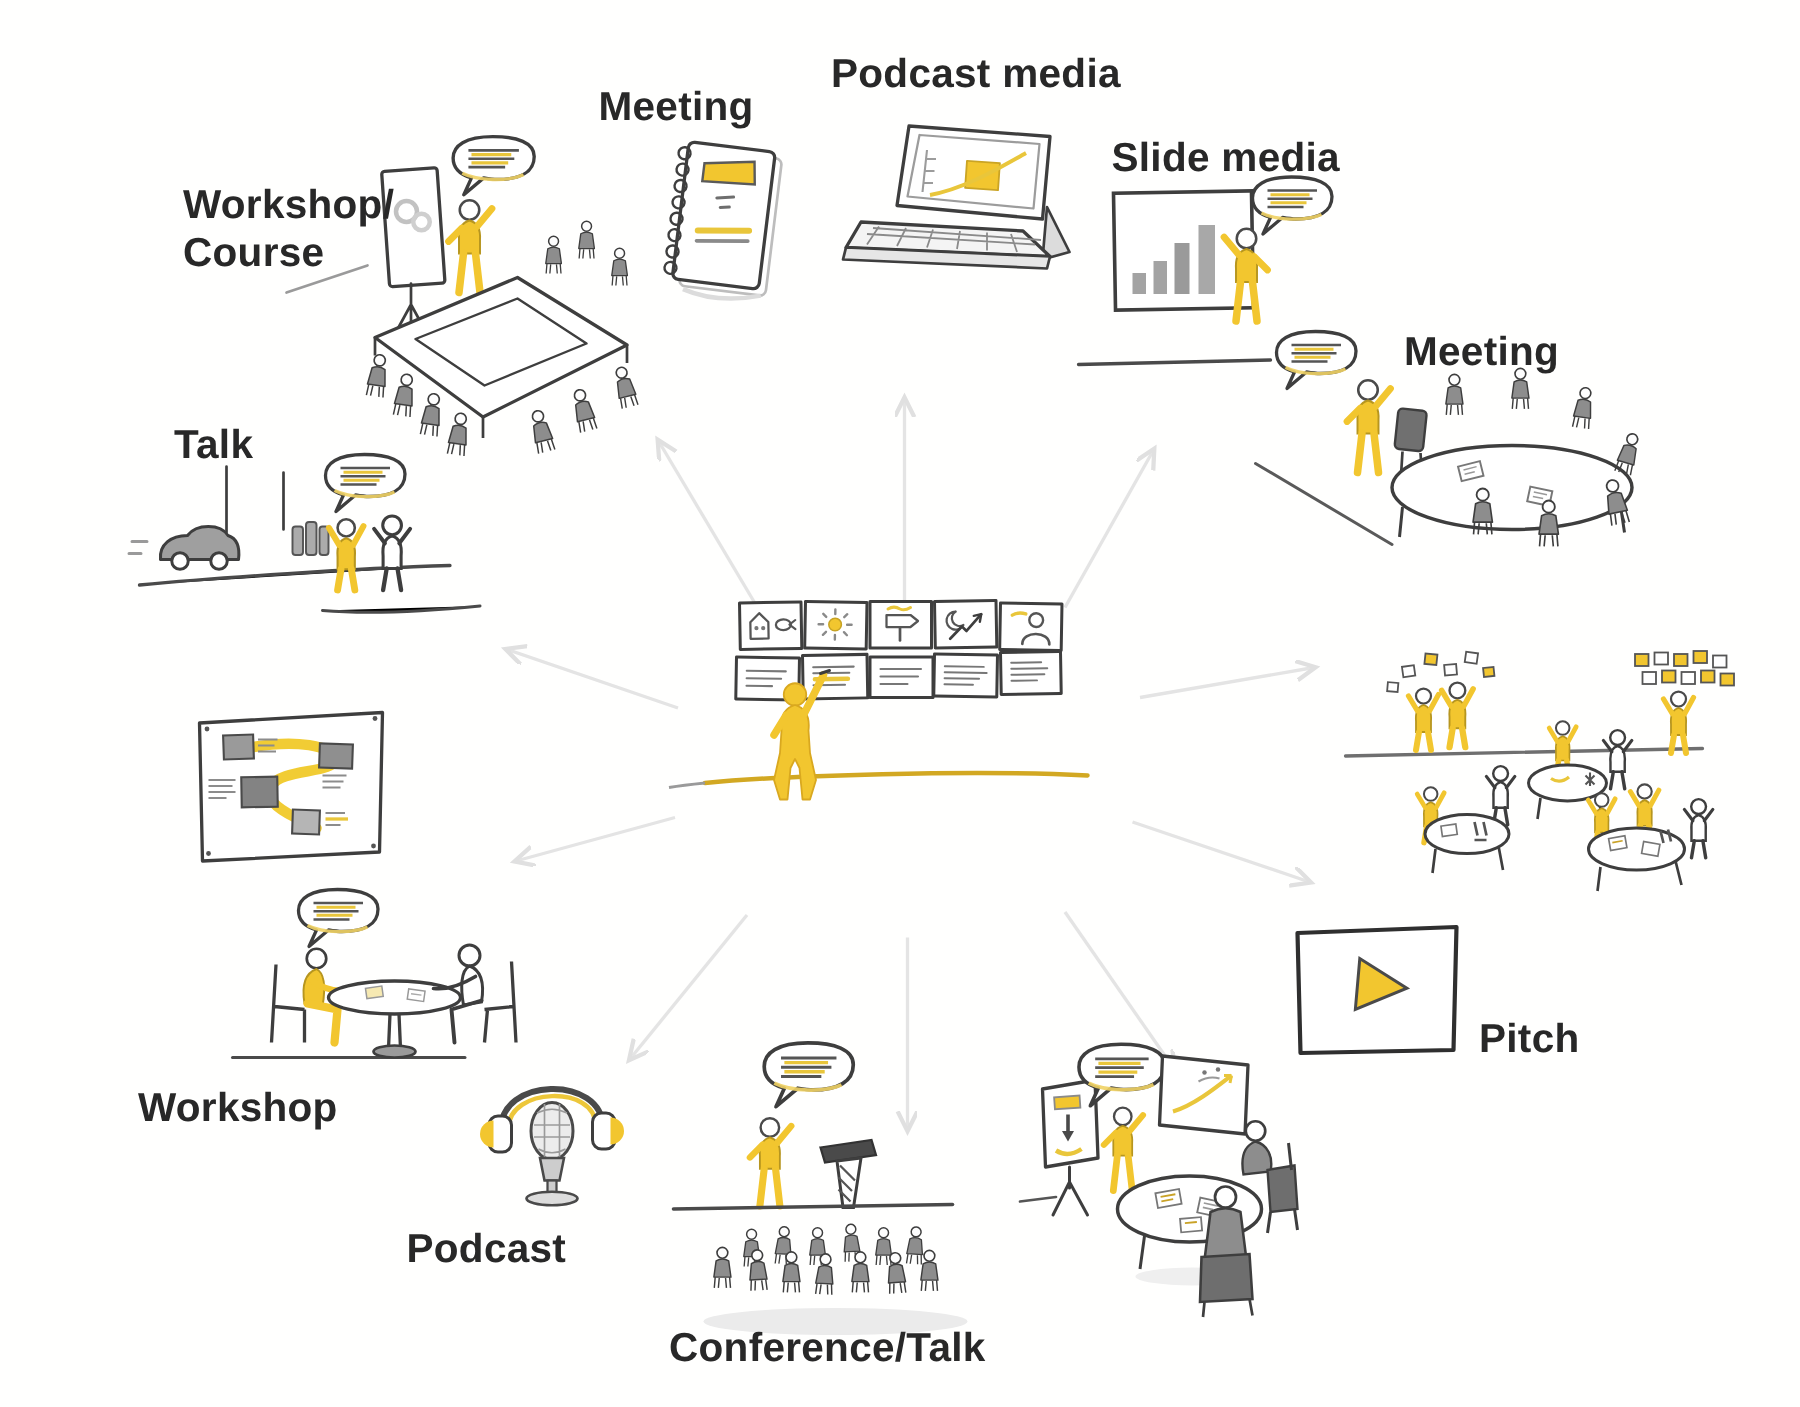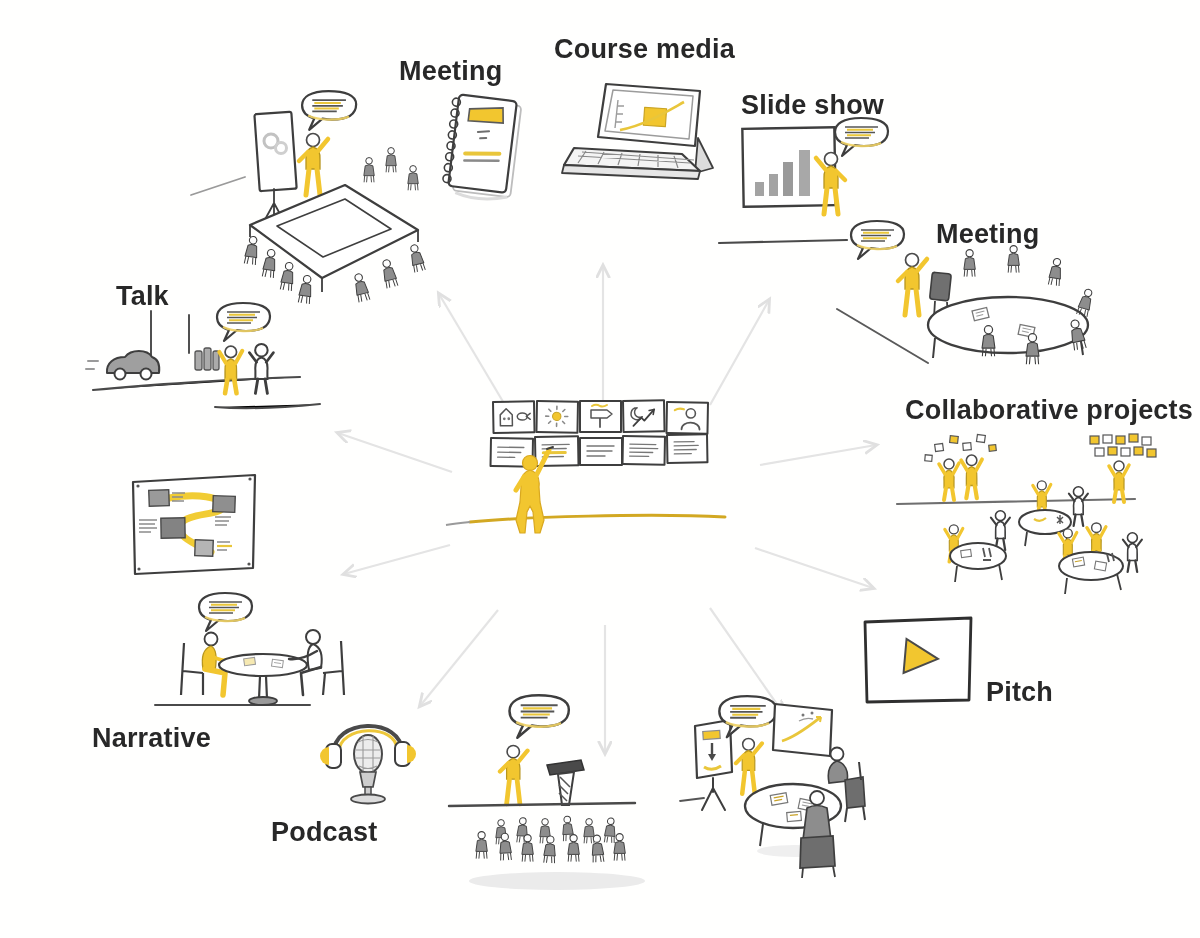--- a/index.html
+++ b/index.html
@@ -480,23 +480,25 @@
           <path d="M180,133 h7" stroke="#c9a227" stroke-width="1.1"></path>
         </g>
       <g transform="rotate(10 206 138)">
           <rect x="200" y="134" width="11" height="8" fill="#fff" stroke="#777" stroke-width="1.1"></rect>
         </g>
       <path d="M212,126 l2,8 M217,125 l2,8" stroke="#555" stroke-width="1.8"></path>
       <path d="M172,150 L170,166 M222,146 L226,162" stroke="#3e3e3e" stroke-width="1.8"></path>
     </g>
   </svg>
 
+  <div class="label" style="left:122px;top:120px">Workshop/
+Course</div>
   <div class="label" style="left:399px;top:55px">Meeting</div>
-  <div class="label" style="left:554px;top:33px">Course media</div>
-  <div class="label" style="left:741px;top:89px">Slide show</div>
+  <div class="label" style="left:554px;top:33px">Podcast media</div>
+  <div class="label" style="left:741px;top:89px">Slide media</div>
   <div class="label" style="left:936px;top:218px">Meeting</div>
   <div class="label" style="left:116px;top:280px">Talk</div>
-  <div class="label" style="left:905px;top:394px">Collaborative projects</div>
-  <div class="label" style="left:92px;top:722px">Narrative</div>
+  <div class="label" style="left:92px;top:722px">Workshop</div>
   <div class="label" style="left:271px;top:816px">Podcast</div>
+  <div class="label" style="left:446px;top:882px">Conference/Talk</div>
   <div class="label" style="left:986px;top:676px">Pitch</div>
 
 </div>
 
 </body></html>

